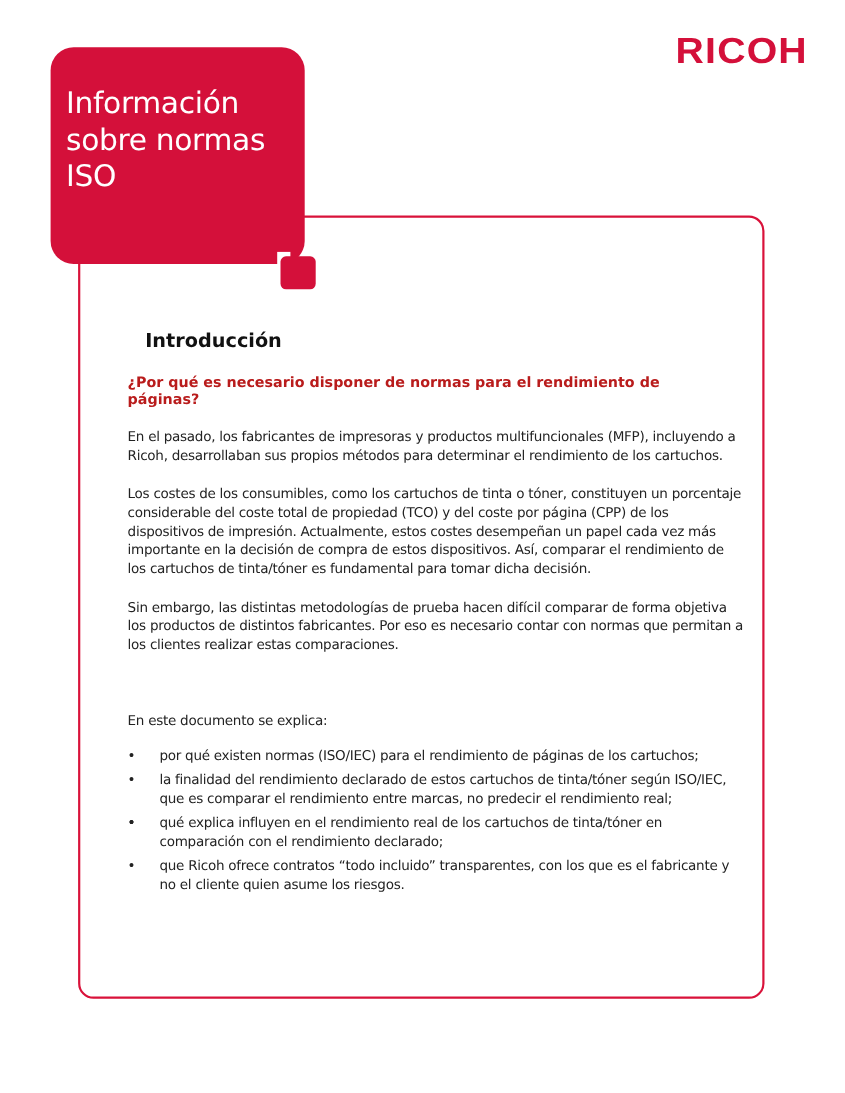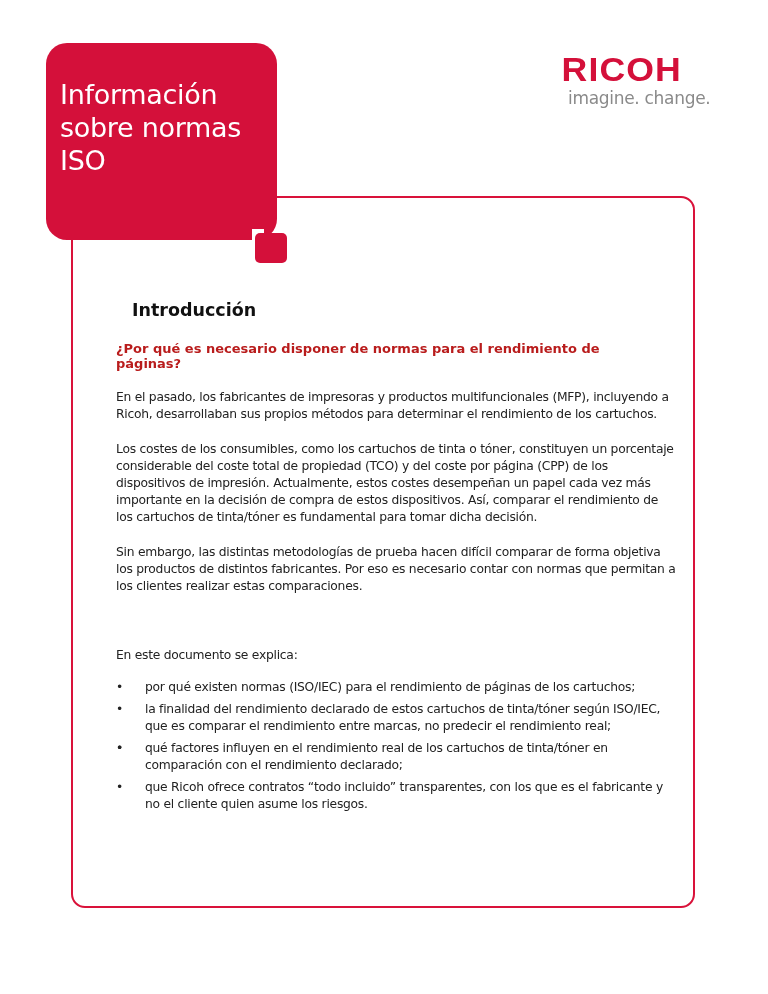--- a/index.html
+++ b/index.html
@@ -29,21 +29,21 @@
       position: absolute; left: 255px; top: 233px;
       width: 32px; height: 30px;
       background: #d4103a; border-radius: 5px;
       z-index: 3;
     }
     .notch {
       position: absolute; left: 252px; top: 229px;
       width: 12px; height: 12px; background: #fff; z-index: 2;
     }
     .logo {
-      position: absolute; left: 568px; top: 54px; width: 160px; text-align: left;
+      position: absolute; left: 568px; top: 30px; width: 160px; text-align: right;
     }
     .logo .brand {
       display: block; color: #d4103a; font-family: "Liberation Sans", sans-serif;
       font-weight: bold; font-size: 33px; line-height: 32px; letter-spacing: 1px;
       transform: scaleX(1.08); transform-origin: center;
     }
     .logo .tagline {
       display: block; color: #8a8a8a; font-family: "DejaVu Sans", sans-serif;
       font-size: 17px; line-height: 22px; margin-top: 1px; letter-spacing: -0.3px;
     }
@@ -72,21 +72,20 @@
 <div class="title-square">
   <div class="title-text">Información
 sobre normas
 ISO</div>
 </div>
 <div class="notch"></div>
 <div class="accent-square"></div>
 
 <div class="logo">
   <span class="brand">RICOH</span>
-  <span class="tagline">imagine. change.</span>
 </div>
 
 <div class="main">
   <h1>Introducción</h1>
   <h2>¿Por qué es necesario disponer de normas para el rendimiento de páginas?</h2>
   <p>En el pasado, los fabricantes de impresoras y productos multifuncionales (MFP), incluyendo a Ricoh, desarrollaban sus propios métodos para determinar el rendimiento de los cartuchos.</p>
   <p>Los costes de los consumibles, como los cartuchos de tinta o tóner, constituyen un porcentaje considerable del coste total de propiedad (TCO) y del coste por página (CPP) de los dispositivos de impresión. Actualmente, estos costes desempeñan un papel cada vez más importante en la decisión de compra de estos dispositivos. Así, comparar el rendimiento de los cartuchos de tinta/tóner es fundamental para tomar dicha decisión.</p>
   <p>Sin embargo, las distintas metodologías de prueba hacen difícil comparar de forma objetiva los productos de distintos fabricantes. Por eso es necesario contar con normas que permitan a los clientes realizar estas comparaciones.</p>
   <p class="intro-list">En este documento se explica:</p>
   <ul>
@@ -96,20 +95,20 @@
     </li>
     <li>
       <span class="bullet">•</span>
       <span>la finalidad del rendimiento declarado de estos cartuchos de tinta/tóner según ISO/IEC, que es comparar el rendimiento entre marcas, no predecir el rendimiento real;</span>
     </li>
     <li>
       <span class="bullet">•</span>
     </li>
     <li>
       <span class="bullet">•</span>
-      <span>qué factores influyen en el rendimiento real de los cartuchos de tinta/tóner en comparación con el rendimiento declarado;</span>
+      <span>qué explica influyen en el rendimiento real de los cartuchos de tinta/tóner en comparación con el rendimiento declarado;</span>
     </li>
     <li>
       <span class="bullet">•</span>
       <span>que Ricoh ofrece contratos “todo incluido” transparentes, con los que es el fabricante y no el cliente quien asume los riesgos.</span>
     </li>
   </ul>
 </div>
 
 </body></html>

